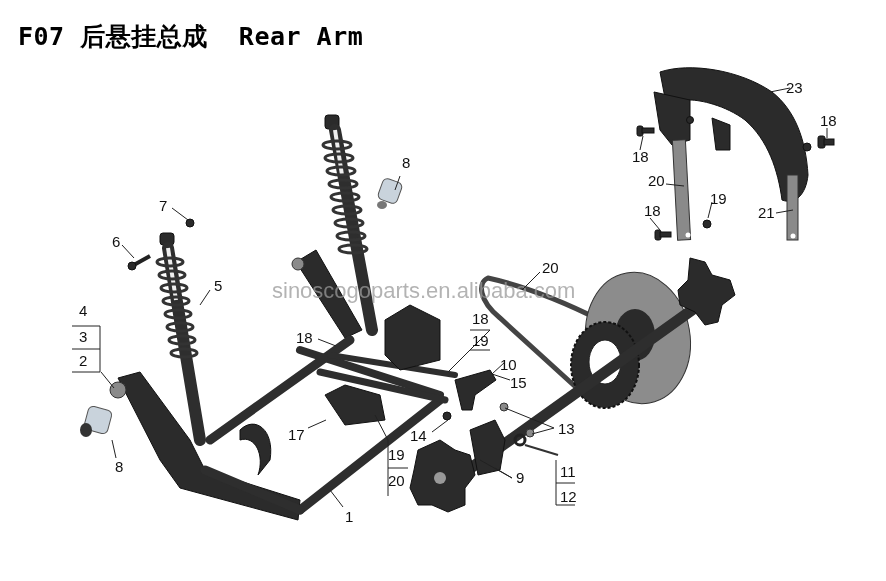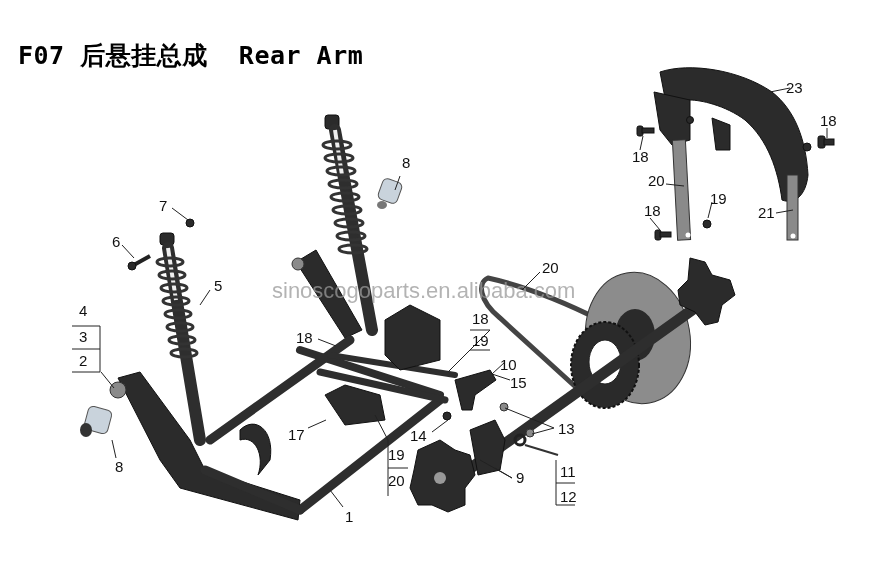--- a/index.html
+++ b/index.html
@@ -1,17 +1,17 @@
 <!DOCTYPE html>
 <html><head>
 <meta charset="utf-8">
 <style>
   html, body { margin: 0; padding: 0; background: #ffffff; }
   body { width: 886px; height: 581px; position: relative; overflow: hidden; font-family: "DejaVu Sans", sans-serif; }
-  .title { position: absolute; left: 18px; top: 20px; font-family: "DejaVu Sans Mono", monospace; font-weight: bold; font-size: 25px; color: #000; letter-spacing: 0.5px; white-space: pre; margin-top: 19px; }
+  .title { position: absolute; left: 18px; top: 20px; font-family: "DejaVu Sans Mono", monospace; font-weight: bold; font-size: 25px; color: #000; letter-spacing: 0.5px; white-space: pre; }
   .title .cn { font-family: "DejaVu Sans", sans-serif; }
   svg.diagram { position: absolute; left: 0; top: 0; }
   .lbl { font-family: "Liberation Sans", sans-serif; font-size: 15px; fill: #111; }
   .wm { font-family: "Liberation Sans", sans-serif; font-size: 22px; fill: #9a9a9a; opacity: 0.75; }
   .dark { fill: #2b2b2b; stroke: #111; stroke-width: 1; }
   .light { fill: #c9d3dc; stroke: #555; stroke-width: 1; }
   .grey { fill: #8a8a8a; stroke: #333; stroke-width: 1; }
   .lead { stroke: #222; stroke-width: 1; fill: none; }
   .tube { stroke: #2e2e2e; stroke-linecap: round; fill: none; }
 </style>

